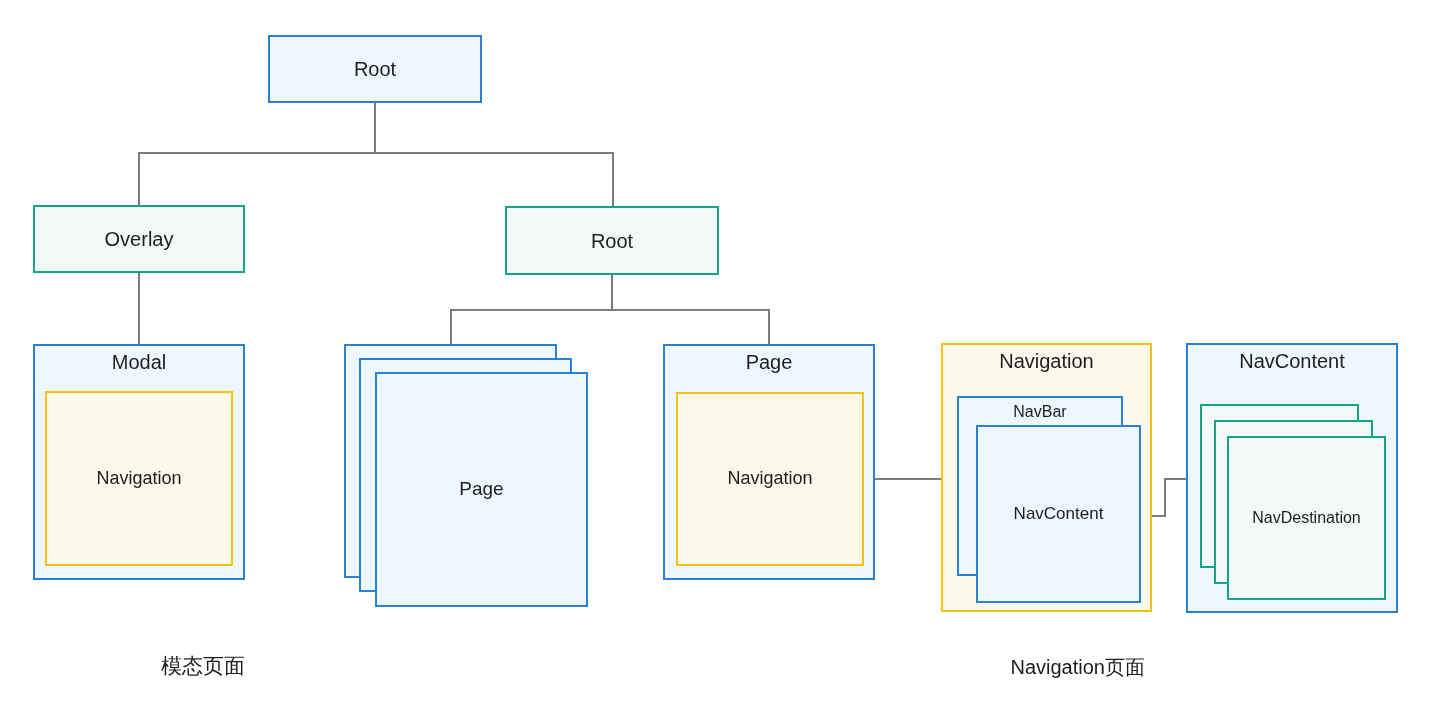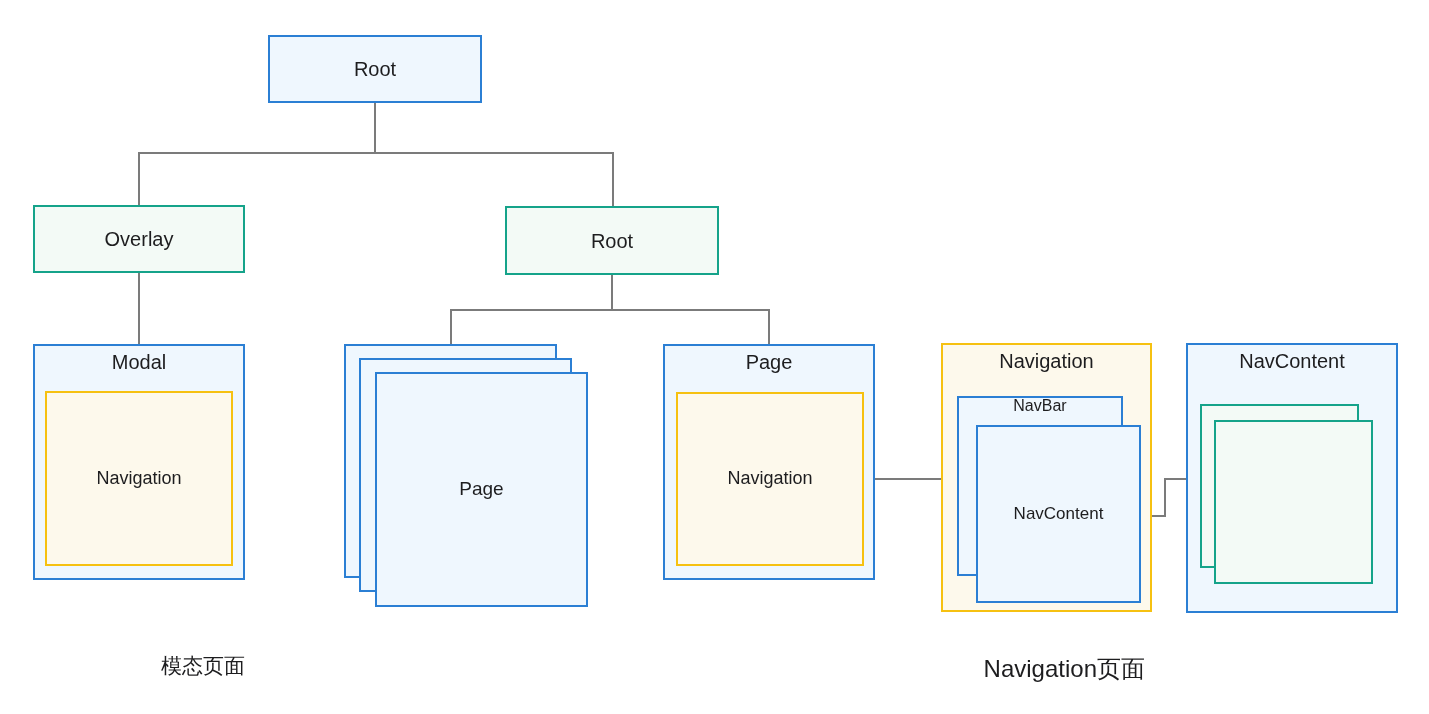--- a/index.html
+++ b/index.html
@@ -84,29 +84,32 @@
     <span class="node-label">Page</span>
   </div>
   <div class="box gold center" style="left:676px;top:392px;width:188px;height:174px">
     <span class="inner-label">Navigation</span>
   </div>
 
   <div class="box gold titled" style="left:941px;top:343px;width:211px;height:269px">
     <span class="node-label">Navigation</span>
   </div>
   <div class="box blue titled" style="left:957px;top:396px;width:166px;height:180px">
-    <span class="node-label" style="font-size:16px;padding-top:0">NavBar</span>
+    <span class="node-label" style="font-size:16px;padding-top:6px">NavBar</span>
   </div>
   <div class="box blue center" style="left:976px;top:425px;width:165px;height:178px">
     <span class="inner-label" style="font-size:17px">NavContent</span>
   </div>
 
   <div class="box blue titled" style="left:1186px;top:343px;width:212px;height:270px">
     <span class="node-label">NavContent</span>
   </div>
   <div class="box teal" style="left:1200px;top:404px;width:159px;height:164px"></div>
   <div class="box teal" style="left:1214px;top:420px;width:159px;height:164px"></div>
+  <div class="box teal center" style="left:1227px;top:436px;width:159px;height:164px">
+    <span class="inner-label wrap-narrow" style="font-size:16px">NavDestination</span>
+  </div>
 
   <div class="caption" style="left:33px;top:653px;width:212px">模态页面</div>
-  <div class="caption" style="left:945px;top:655px;width:200px;font-size:24px">Navigation页面</div>
+  <div class="caption" style="left:945px;top:655px;width:200px;font-size:20px">Navigation页面</div>
 
 
 </div>
 
 </body></html>

